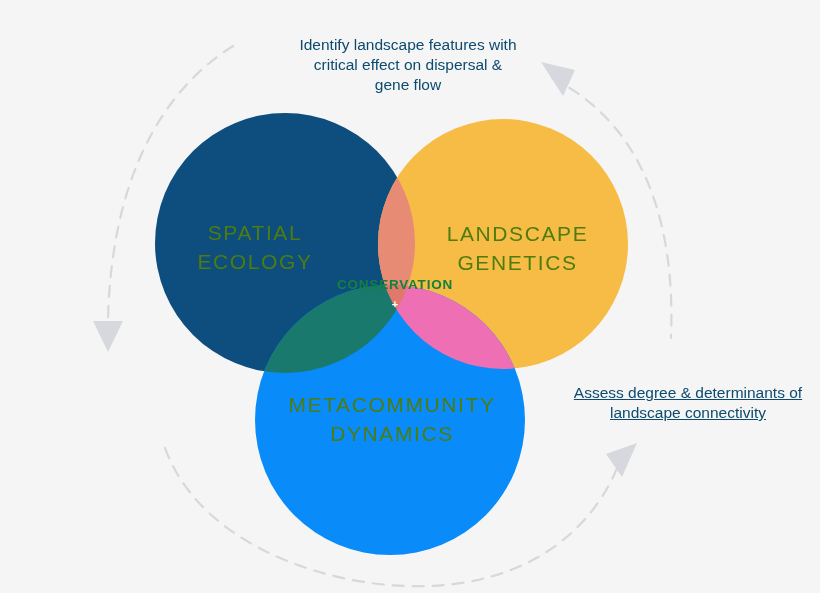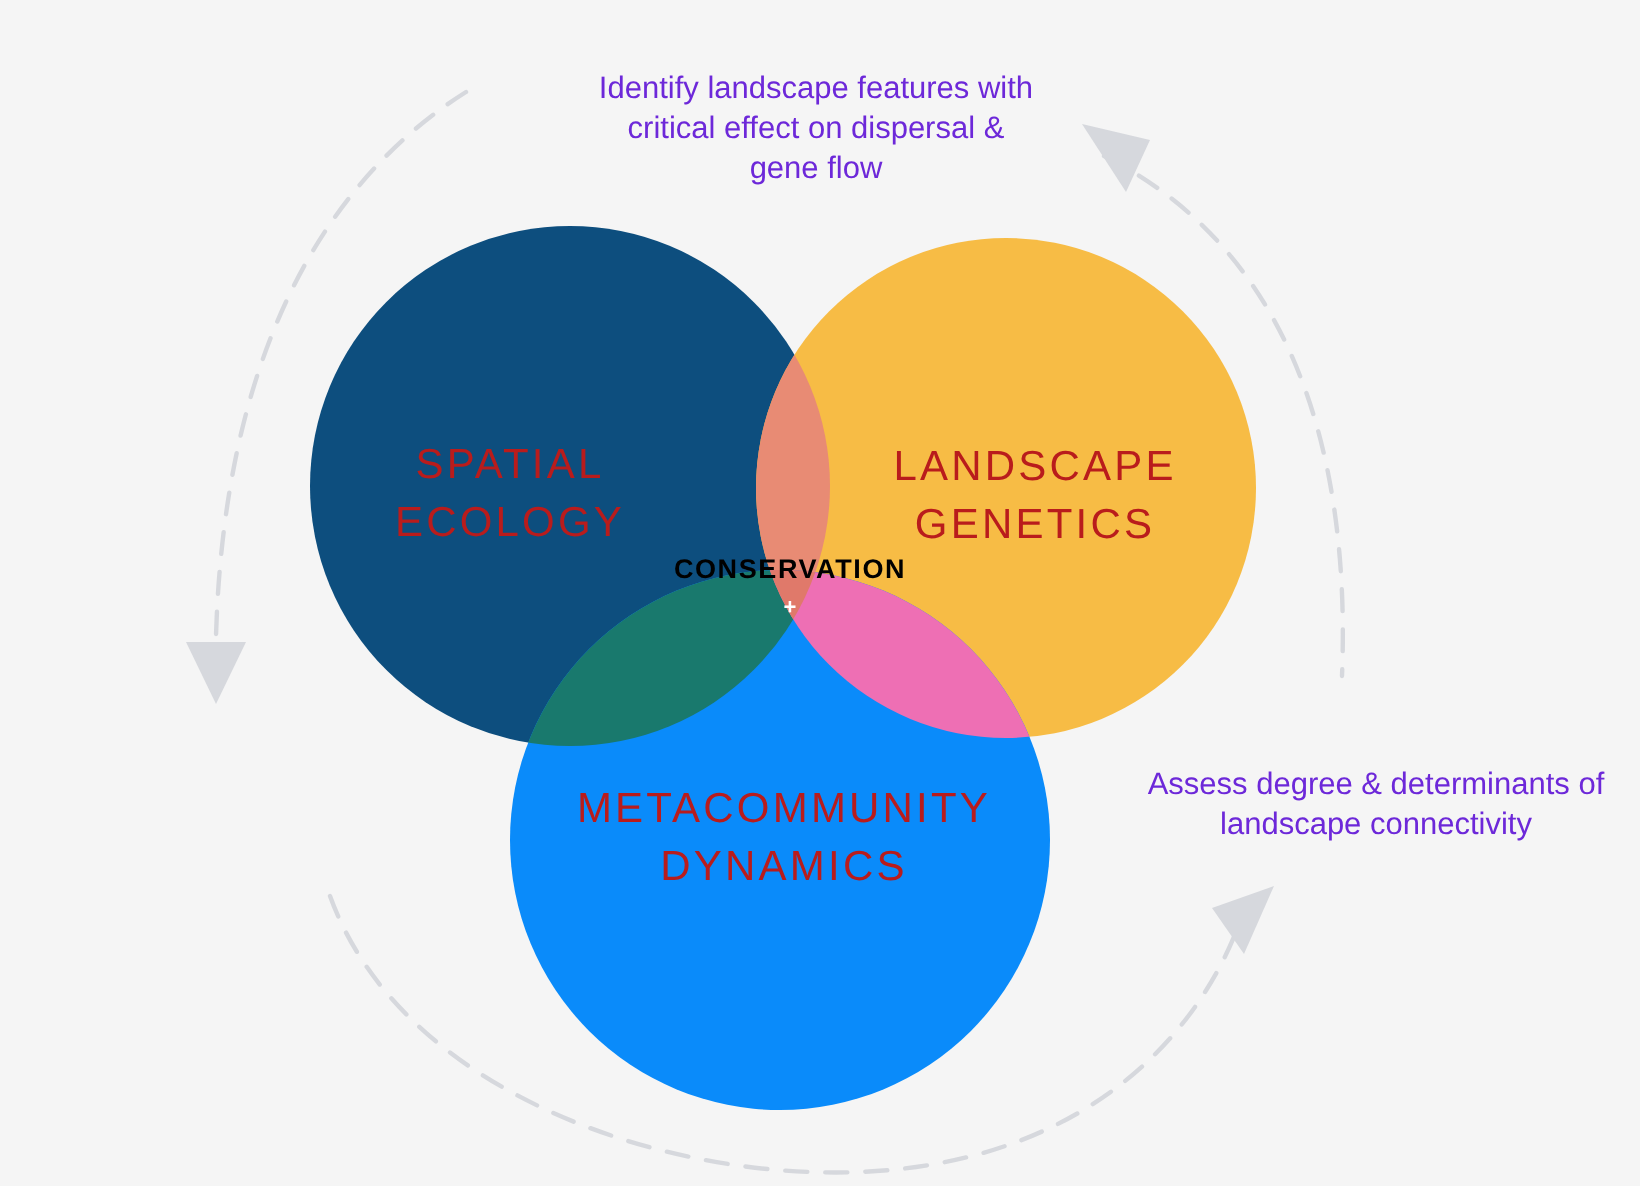--- a/index.html
+++ b/index.html
@@ -17,45 +17,46 @@
   }
   #venn-svg {
     position: absolute;
     left: 0;
     top: 0;
     width: 820px;
     height: 593px;
   }
   .caption {
     position: absolute;
-    color: #6d28d9;
+    color: #0c4a6e;
     font-family: "Liberation Sans", sans-serif;
     font-size: 15.5px;
     line-height: 20px;
     text-align: center;
     white-space: pre-line;
   }
   #caption-top {
     left: 268px;
     top: 35px;
     width: 280px;
   }
   #caption-left {
     left: 2px;
     top: 374px;
     width: 240px;
   }
   #caption-right {
     left: 558px;
     top: 383px;
     width: 260px;
+    text-decoration: underline;
   }
   .circle-label {
     position: absolute;
-    color: #b91c1c;
+    color: #4d7c0f;
     text-align: center;
     font-family: "Liberation Sans", sans-serif;
     font-size: 21px;
     line-height: 29px;
     letter-spacing: 1.6px;
     font-weight: 300;
     white-space: pre-line;
     pointer-events: none;
   }
   #label-spatial-ecology {
@@ -75,21 +76,21 @@
   }
   #center-block {
     position: absolute;
     left: 300px;
     top: 274px;
     width: 190px;
     text-align: center;
     pointer-events: none;
   }
   .center-line {
-    color: #000000;
+    color: #15803d;
     font-family: "Liberation Sans", sans-serif;
     font-size: 13.5px;
     font-weight: bold;
     letter-spacing: 0.8px;
     line-height: 22px;
   }
   .center-plus {
     color: #ffffff;
     font-family: "Liberation Sans", sans-serif;
     font-size: 11px;

